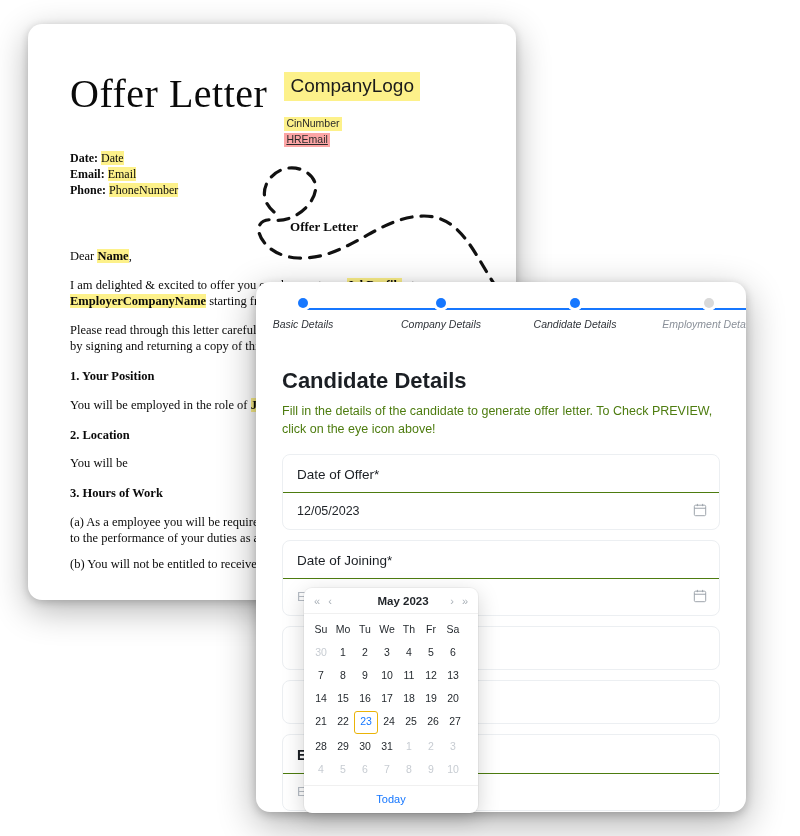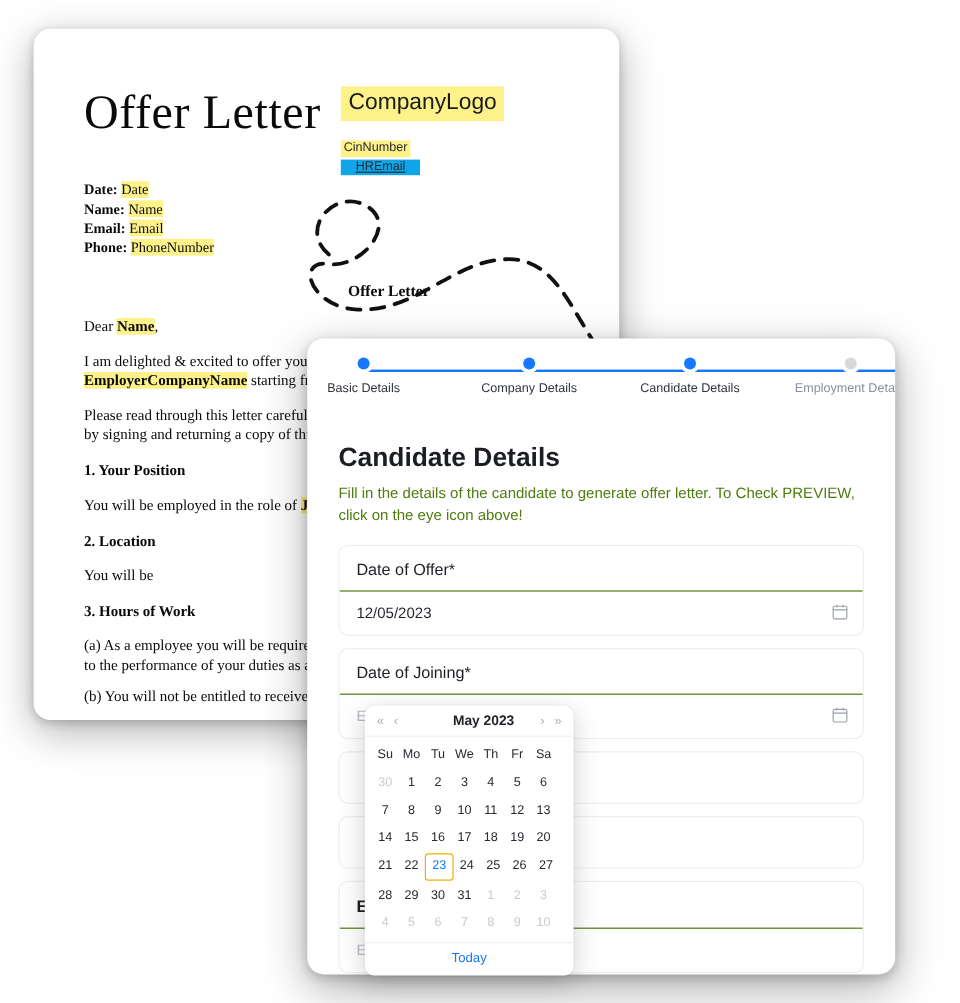--- a/index.html
+++ b/index.html
@@ -62,24 +62,24 @@
     display: inline-block;
     background: #fdf18a;
     font-size: 10.5px;
     margin-top: 16px;
     padding: 0 2px;
     color: #2a2a2a;
     font-family: "Liberation Sans", sans-serif;
   }
   #hr-email {
     display: block;
-    background: #0ea5e9;
+    background: #fca5a5;
     font-size: 10.5px;
     margin-top: 2px;
-    padding: 0 12px;
+    padding: 0 2px;
     width: fit-content;
     color: #2a2a2a;
     text-decoration: underline;
     font-family: "Liberation Sans", sans-serif;
   }
   .meta-row { font-size: 12px; margin: 0; line-height: 1.32; }
   .meta-label { font-weight: bold; }
   #meta-block { margin-top: 32px; }
   #offer-letter-caption {
     font-weight: bold;
@@ -110,20 +110,21 @@
     height: 530px;
     background: #ffffff;
     border-radius: 14px;
     box-shadow: 0 12px 38px rgba(0,0,0,0.32), 0 3px 10px rgba(0,0,0,0.20);
     overflow: hidden;
   }
   #stepper {
     position: relative;
     height: 56px;
     padding: 16px 0 0 12px;
+    font-style: italic;
   }
   #stepper-line {
     position: absolute;
     left: 48px;
     right: 10px;
     top: 26px;
     height: 2px;
     background: #e6e6e6;
   }
   #stepper-line-done {
@@ -276,24 +277,20 @@
     <div id="logo-block">
       <span id="company-logo">CompanyLogo</span><br>
       <span id="cin-number">CinNumber</span>
       <span id="hr-email">HREmail</span>
     </div>
 
     <div id="meta-block">
       <p class="meta-row">
         <span class="meta-label">Date:</span>
         <span class="hl">Date</span>
-      </p>
-      <p class="meta-row">
-        <span class="meta-label">Name:</span>
-        <span class="hl">Name</span>
       </p>
       <p class="meta-row">
         <span class="meta-label">Email:</span>
         <span class="hl">Email</span>
       </p>
       <p class="meta-row">
         <span class="meta-label">Phone:</span>
         <span class="hl">PhoneNumber</span>
       </p>
     </div>

